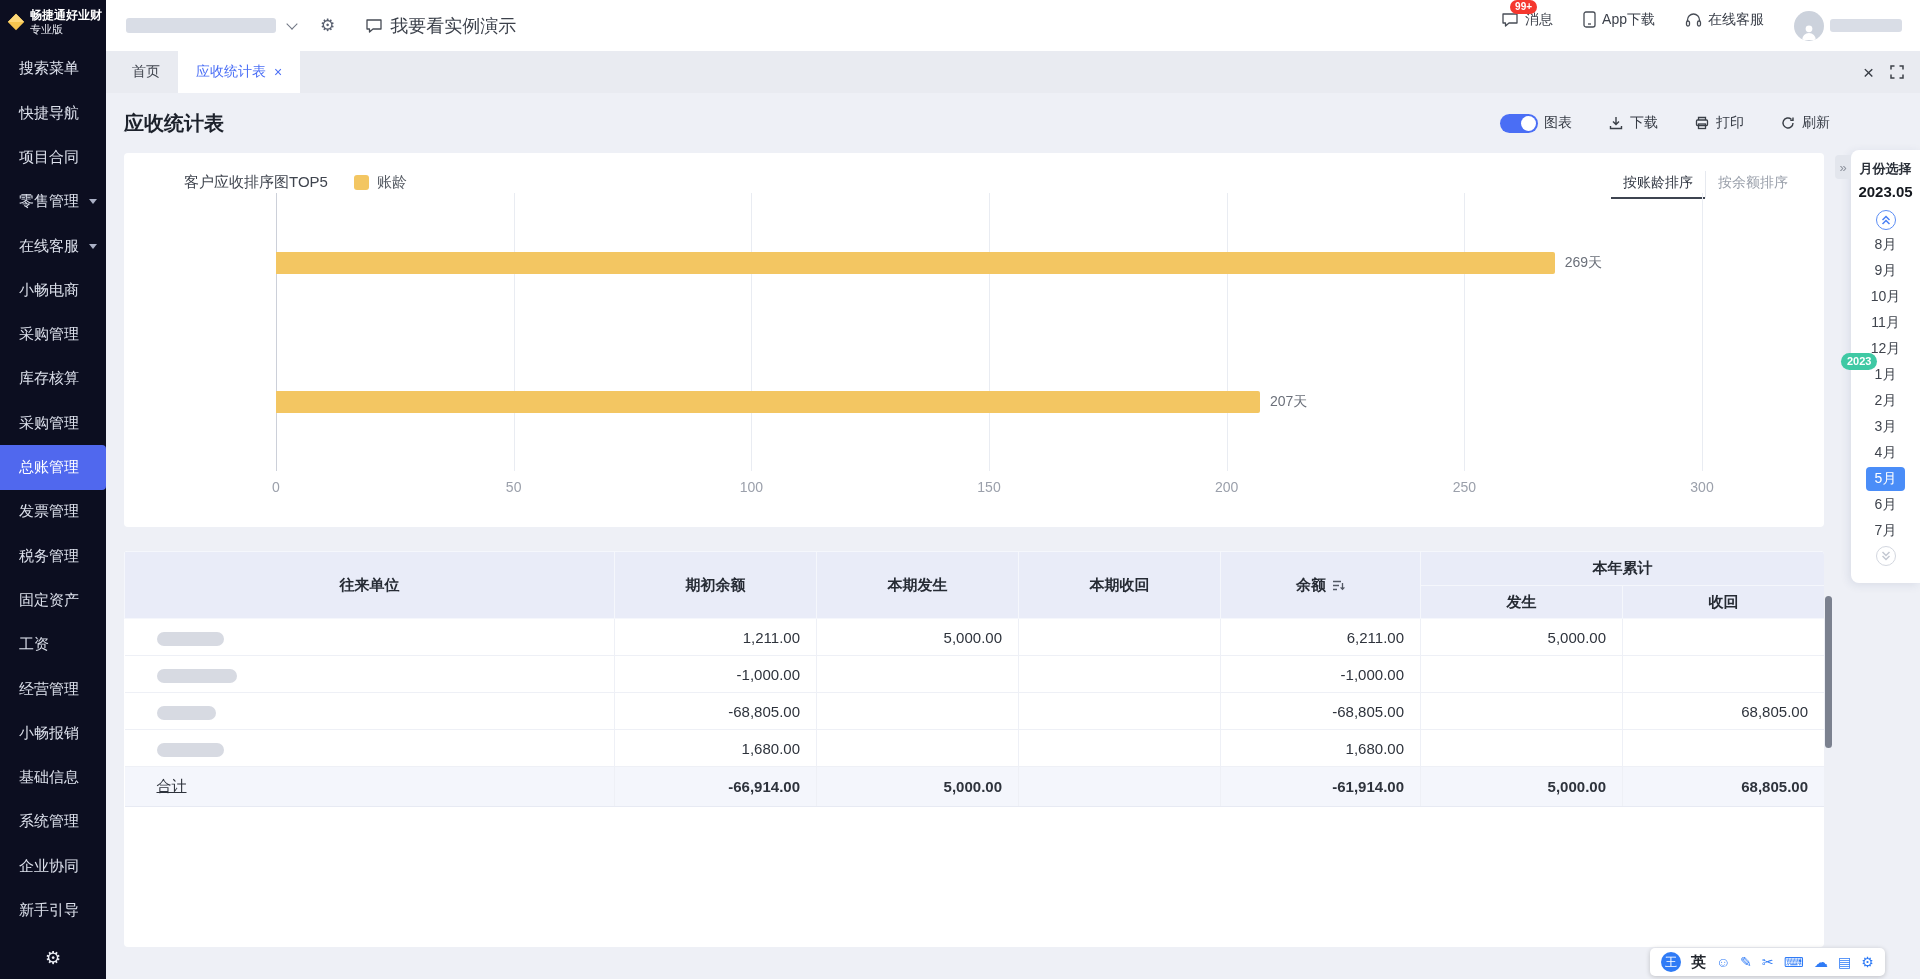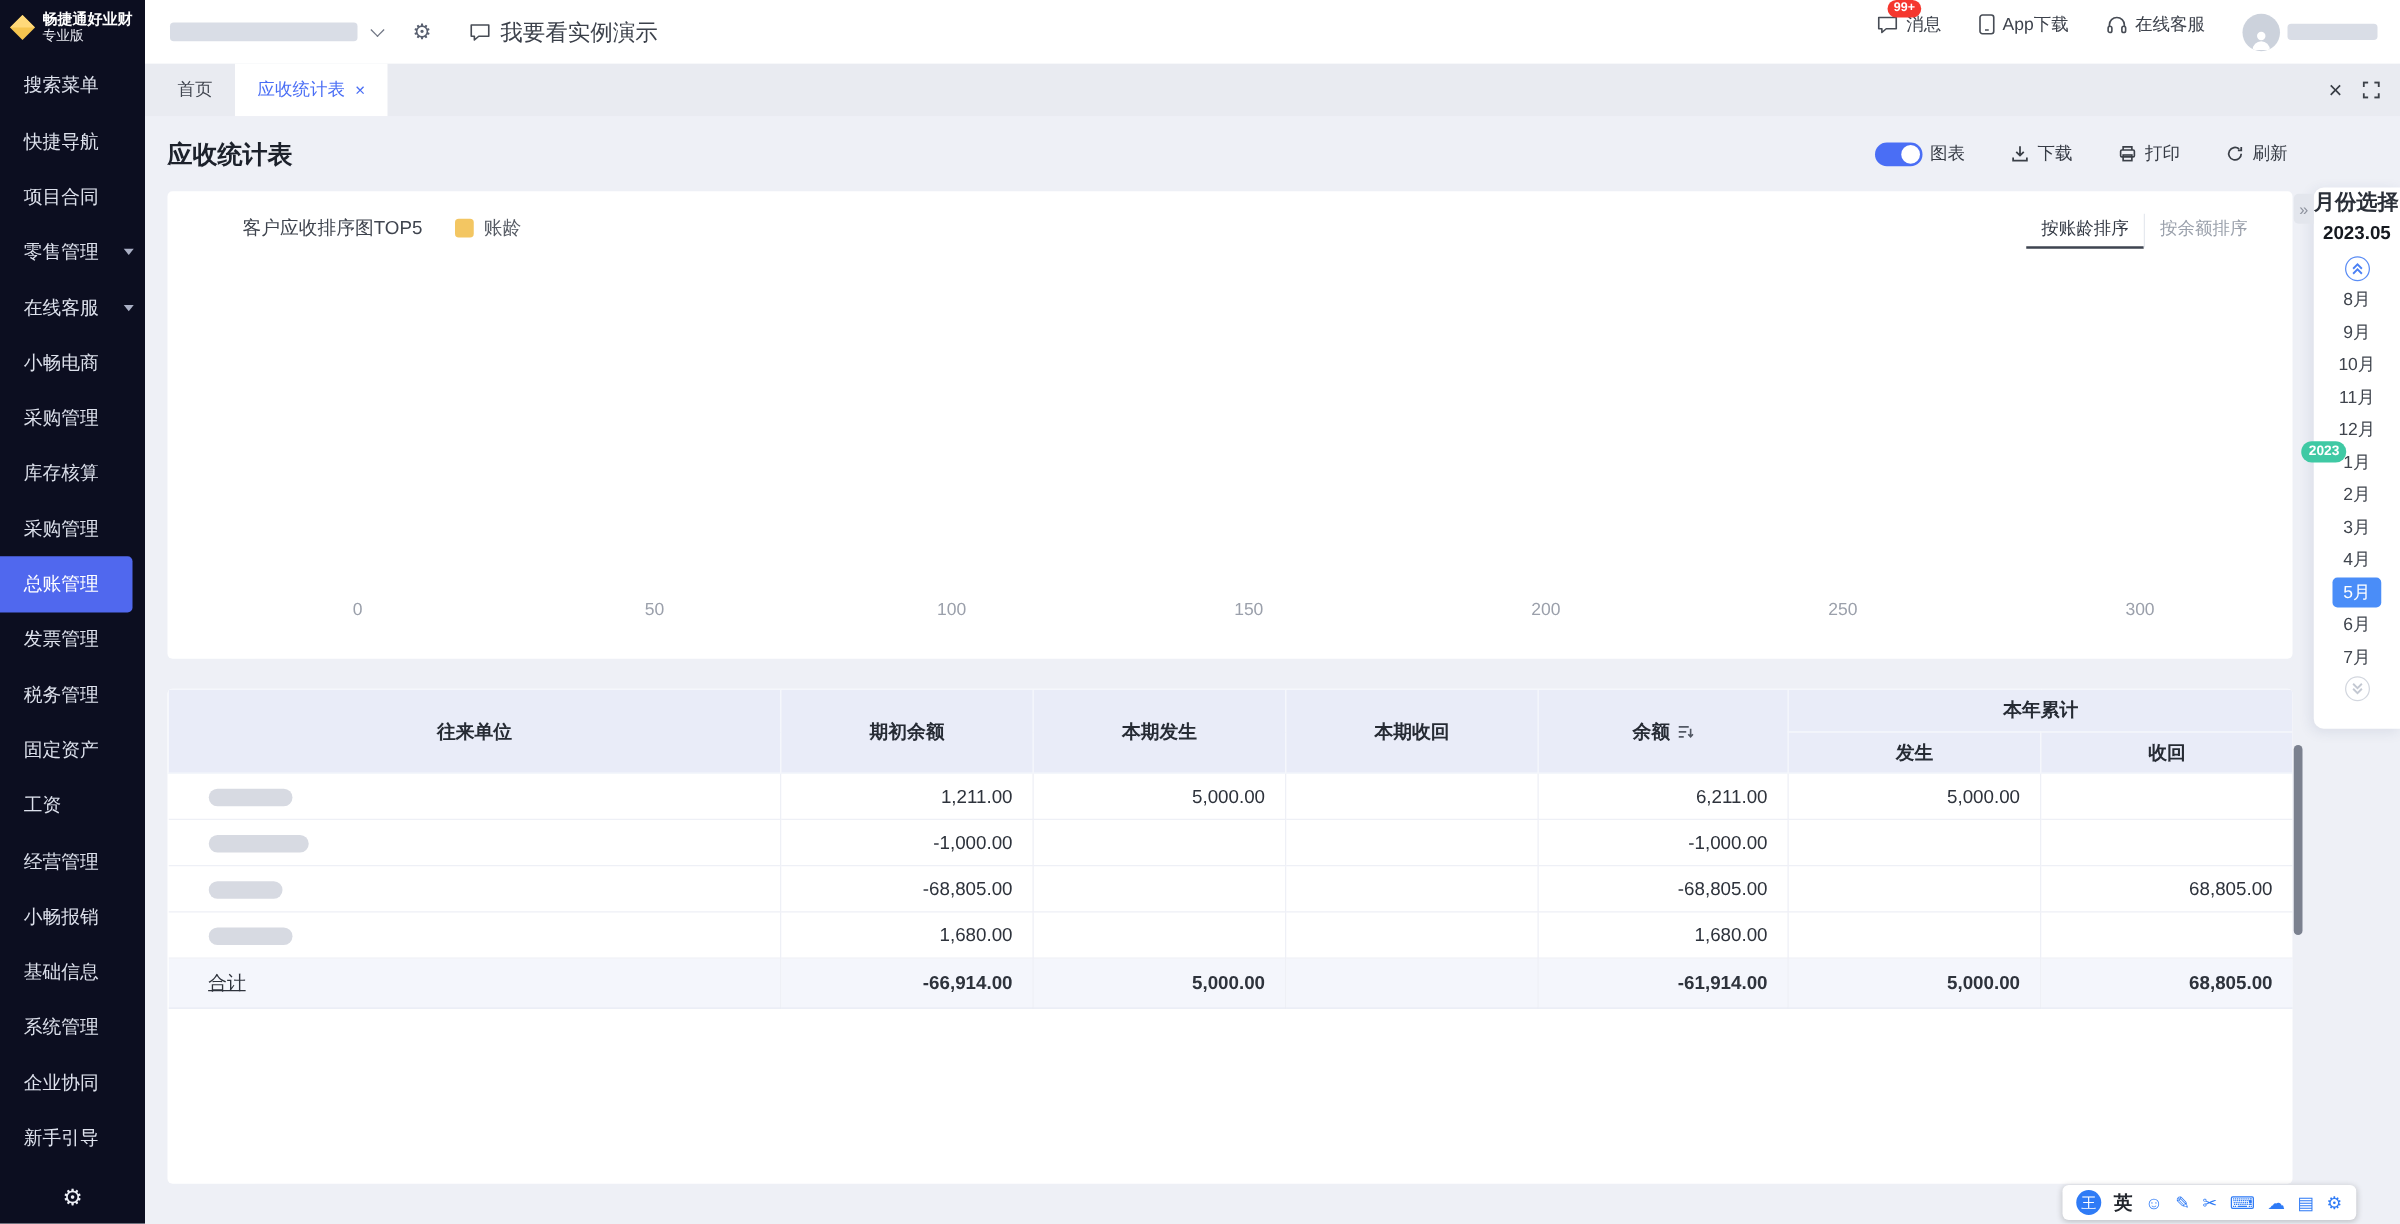--- a/index.html
+++ b/index.html
@@ -2,21 +2,21 @@
 <html><head>
 <meta charset="utf-8">
 <style>
   * { margin:0; padding:0; box-sizing:border-box; }
   html,body { width:1920px; height:979px; overflow:hidden; }
   body { font-family:"Liberation Sans","DejaVu Sans",sans-serif; background:#eef0f6; color:#2b3038; position:relative; }
 
   .app { display:flex; width:1920px; height:979px; }
 
   
-  .sidebar { width:116px; background:#0c0e20; flex-shrink:0; position:relative; z-index:5; }
+  .sidebar { width:106px; background:#0c0e20; flex-shrink:0; position:relative; z-index:5; }
   .sb-logo { display:flex; align-items:center; gap:5px; padding:8px 4px 6px 7px; }
   .sb-logo-txt { line-height:1.25; }
   .sb-logo-title { font-size:12px; font-weight:700; color:#fff; white-space:nowrap; }
   .sb-logo-sub { font-size:11px; color:#e8eaf2; }
   .sb-menu { padding-top:4px; }
   .sb-item { height:44.3px; display:flex; align-items:center; padding:0 9px 0 19px; font-size:15px; color:#dde1ec; cursor:pointer; }
   .sb-item.active { width:106px; background:#5068ee; color:#fff; border-radius:0 4px 4px 0; }
   .sb-caret { margin-left:auto; width:0; height:0; border-left:4px solid transparent; border-right:4px solid transparent; border-top:5px solid #aab0c5; }
   .sb-gear { position:absolute; bottom:10px; left:0; width:100%; text-align:center; font-size:18px; color:#eceef5; cursor:pointer; }
 
@@ -81,21 +81,21 @@
   .report td.cell-party { text-align:left; padding-left:32px; }
   .redacted { display:inline-block; height:14px; border-radius:7px; background:#d7dae2; vertical-align:middle; }
   .report tr.total-row td { background:#f4f6fc; font-weight:700; height:40px; border-top:1px solid #e7eaf3; border-bottom:1px solid #e7eaf3; }
   .report tr.total-row td.cell-party { font-weight:400; }
   .total-label { text-decoration:underline; cursor:pointer; }
   .sort-icon { vertical-align:-2px; margin-left:6px; cursor:pointer; }
 
   
   .month-panel { position:absolute; right:0; top:57px; width:69px; height:433px; background:#fff; border-radius:8px 0 0 8px; box-shadow:-2px 2px 10px rgba(40,60,110,.10); z-index:4; }
   .panel-handle { position:absolute; left:-16px; top:5px; width:16px; height:24px; background:#e3e6ed; border-radius:4px 0 0 4px; color:#8e939e; font-size:13px; display:flex; align-items:center; justify-content:center; cursor:pointer; }
-  .mp-title { font-size:17px; font-weight:700; color:#2a2f38; }
+  .mp-title { margin-top:10px; text-align:center; font-size:13px; font-weight:700; color:#2a2f38; }
   .mp-current { margin-top:5px; text-align:center; font-size:15px; font-weight:800; color:#15191f; }
   .mp-list { margin-top:8px; }
   .mp-arrow { height:24px; display:flex; align-items:center; justify-content:center; cursor:pointer; }
   .circ { width:20px; height:20px; border-radius:50%; display:flex; align-items:center; justify-content:center; }
   .circ.up { border:1px solid #5b8df5; }
   .circ.down { border:1px solid #d3d7df; }
   .month-item { height:26px; display:flex; align-items:center; justify-content:center; font-size:14px; color:#3f444d; cursor:pointer; }
   .month-item.selected span { background:#4a8df8; color:#fff; padding:3px 9px; border-radius:4px; }
   .year-badge { position:absolute; left:-10px; top:203px; background:#3fc9a4; color:#fff; font-size:11px; font-weight:700; padding:2px 6px; border-radius:9px; line-height:13px; }
 
@@ -297,20 +297,33 @@
           <span>客户应收排序图TOP5</span>
           <span class="legend-item">
             <span class="swatch"></span>
             <span>账龄</span>
           </span>
         </div>
         <div class="sort-tabs">
           <span class="sort-tab active">按账龄排序</span>
           <span class="sort-tab">按余额排序</span>
         </div>
+        <div class="plot">
+            <div class="gl zero" style="left: 0%;"></div>
+            <div class="gl" style="left: 16.6667%;"></div>
+            <div class="gl" style="left: 33.3333%;"></div>
+            <div class="gl" style="left: 50%;"></div>
+            <div class="gl" style="left: 66.6667%;"></div>
+            <div class="gl" style="left: 83.3333%;"></div>
+            <div class="gl" style="left: 100%;"></div>
+            <div class="hbar" style="top: 25%; width: 89.6667%; background: rgb(243, 198, 98);"></div>
+            <span class="bar-label" style="top: 25%; left: calc(89.6667% + 10px);">269天</span>
+            <div class="hbar" style="top: 75%; width: 69%; background: rgb(243, 198, 98);"></div>
+            <span class="bar-label" style="top: 75%; left: calc(69% + 10px);">207天</span>
+          </div>
         <div class="x-ticks">
             <span class="tick" style="left: 0%;">0</span>
             <span class="tick" style="left: 16.6667%;">50</span>
             <span class="tick" style="left: 33.3333%;">100</span>
             <span class="tick" style="left: 50%;">150</span>
             <span class="tick" style="left: 66.6667%;">200</span>
             <span class="tick" style="left: 83.3333%;">250</span>
             <span class="tick" style="left: 100%;">300</span>
           </div>
       </div>

